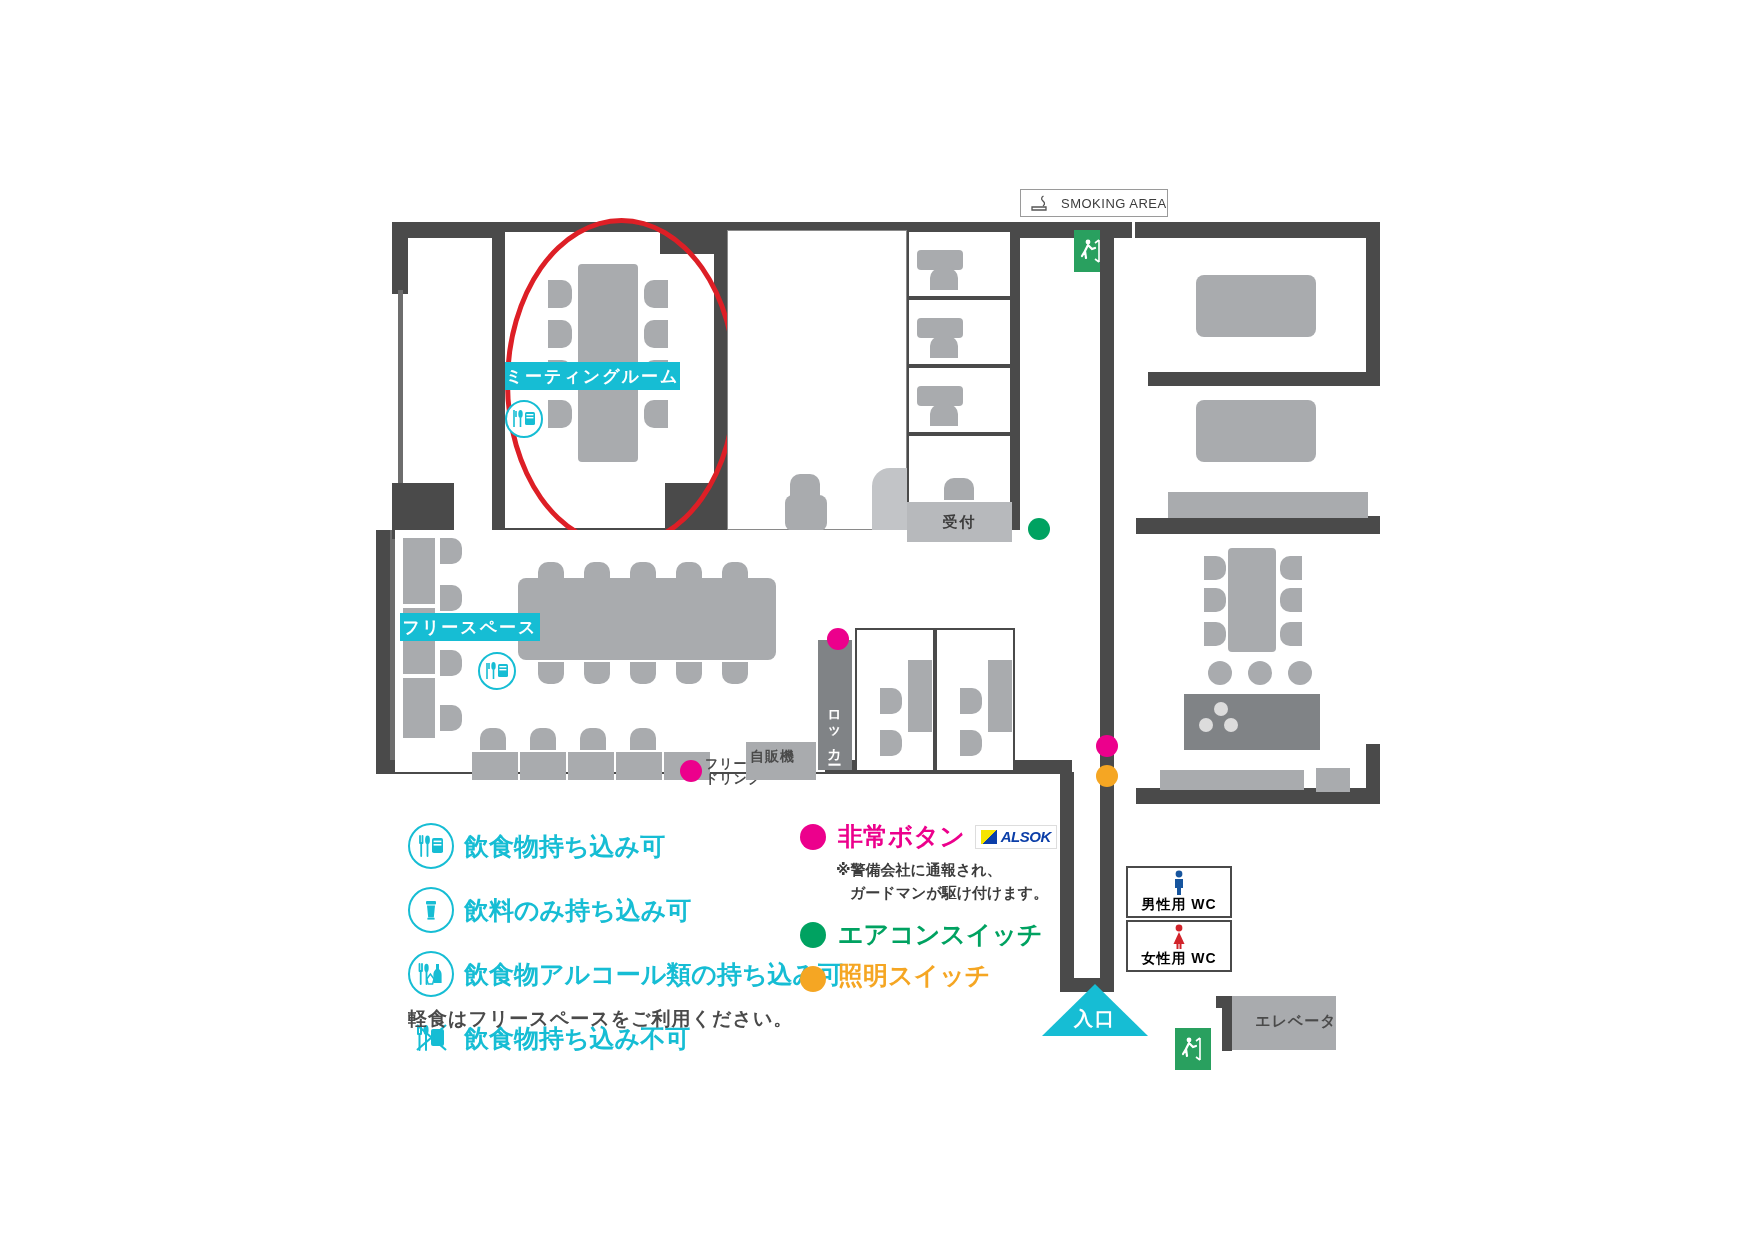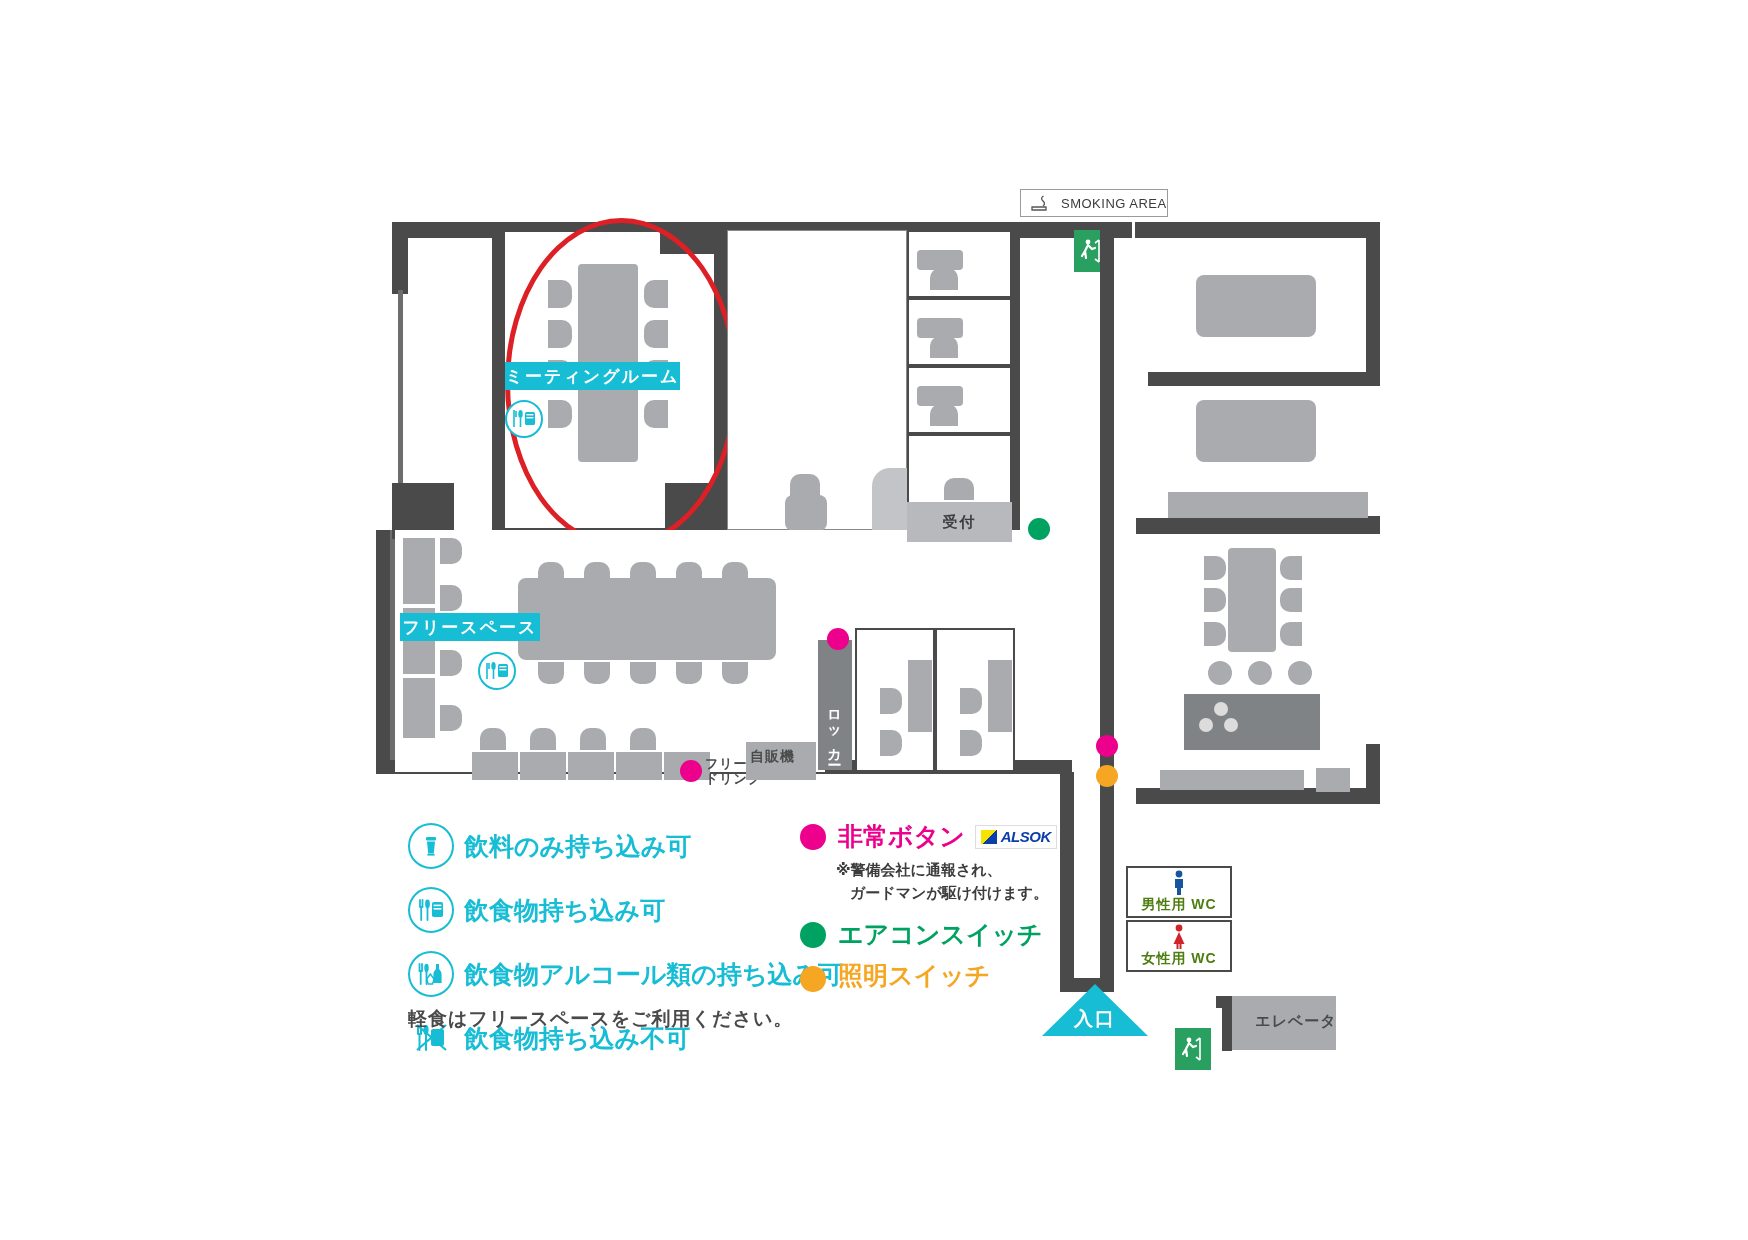--- a/index.html
+++ b/index.html
@@ -72,21 +72,21 @@
     margin-left:10px;height:22px;padding:0 5px;gap:4px;
   }
   .alsok .flag{width:16px;height:14px;background:linear-gradient(135deg,#f6e400 50%,#0b3ea8 50%);}
   .alsok .nm{color:#0b3ea8;font-size:15px;font-weight:700;font-style:italic;letter-spacing:-.5px;}
   .note{color:#3c3c3c;font-size:15px;font-weight:700;line-height:1.5;margin:4px 0 14px 36px;}
   .caption{position:absolute;left:408px;top:1006px;color:#4a4a4a;font-size:19px;font-weight:700;letter-spacing:1px;}
 
   
   .wcbox{background:#ffffff;border:2px solid #4a4a4a;display:flex;flex-direction:column;
          align-items:center;justify-content:flex-end;padding-bottom:2px;}
-  .wcbox .cap{font-size:14px;font-weight:700;color:#4d7c0f;letter-spacing:1px;}
+  .wcbox .cap{font-size:14px;font-weight:700;color:#000000;letter-spacing:1px;}
 </style>
 </head>
 <body>
 
 <div id="stage">
 
   <div class="abs smoking" style="left:1020px;top:189px;width:148px;height:28px;">
     <svg width="26" height="18" viewBox="0 0 26 18">
       <path d="M3 13 h14 v3 H3 z" fill="none" stroke="#555" stroke-width="1.3"></path>
       <path d="M14 12 c3-2 1-4 -0.5-5.5 C12 5 12.5 3 14.5 2" fill="none" stroke="#555" stroke-width="1.3"></path>
@@ -328,40 +328,40 @@
   <div class="abs furn" style="left:1232px;top:996px;width:104px;height:54px;"></div>
   <div class="abs" style="left:1232px;top:1012px;width:104px;text-align:center;color:#4a4a4a;font-size:15px;font-weight:700;letter-spacing:1px;margin-left:12px;">
     <span>エレベータ</span>
   </div>
 
   <div class="legend-left">
 
     <div class="lrow">
       <span class="ic">
         <svg width="28" height="24" viewBox="0 0 28 24">
-          <rect x="9" y="3" width="10" height="3.4" rx="1" fill="#16bdd4"></rect>
-          <path d="M10 7.6 h8 l-1.2 12 h-5.6 z" fill="#16bdd4"></path>
-          <rect x="10.4" y="19.8" width="7.2" height="1.8" fill="#16bdd4"></rect>
-        </svg>
-      </span>
-      <span class="tx">飲料のみ持ち込み可</span>
-    </div>
-
-    <div class="lrow">
-      <span class="ic">
-        <svg width="28" height="24" viewBox="0 0 28 24">
           <path d="M3 2 v7 M5.5 2 v7 M4.2 9 v13" stroke="#16bdd4" stroke-width="1.8" fill="none" stroke-linecap="round"></path>
           <ellipse cx="10.5" cy="6" rx="2.4" ry="4.4" fill="#16bdd4"></ellipse>
             <path d="M10.5 10.5 v11.5" stroke="#16bdd4" stroke-width="1.8" stroke-linecap="round"></path>
           <rect x="15" y="4" width="11" height="15" rx="1.8" fill="#16bdd4"></rect>
           <rect x="16.6" y="6.6" width="7.8" height="1.6" fill="#fff"></rect>
           <rect x="16.6" y="10" width="7.8" height="1.6" fill="#fff"></rect>
         </svg>
       </span>
       <span class="tx">飲食物持ち込み可</span>
+    </div>
+
+    <div class="lrow">
+      <span class="ic">
+        <svg width="28" height="24" viewBox="0 0 28 24">
+          <rect x="9" y="3" width="10" height="3.4" rx="1" fill="#16bdd4"></rect>
+          <path d="M10 7.6 h8 l-1.2 12 h-5.6 z" fill="#16bdd4"></path>
+          <rect x="10.4" y="19.8" width="7.2" height="1.8" fill="#16bdd4"></rect>
+        </svg>
+      </span>
+      <span class="tx">飲料のみ持ち込み可</span>
     </div>
 
     <div class="lrow">
       <span class="ic">
         <svg width="28" height="24" viewBox="0 0 28 24">
           <path d="M2.5 2 v7 M5 2 v7 M3.7 9 v13" stroke="#16bdd4" stroke-width="1.8" fill="none" stroke-linecap="round"></path>
           <ellipse cx="9.5" cy="6" rx="2.2" ry="4.2" fill="#16bdd4"></ellipse>
             <path d="M9.5 10.2 v11.8" stroke="#16bdd4" stroke-width="1.8" stroke-linecap="round"></path>
           <path d="M19 2 h3 v5 c2 2 2.6 3.6 2.6 6 v8 h-8.2 v-8 c0-2.4 .6-4 2.6-6 z" fill="#16bdd4"></path>
           <path d="M13.4 12 l3.6 5 l-1.4 5 h-4.4 l-1.4-5 z" fill="none" stroke="#16bdd4" stroke-width="1.4"></path>

